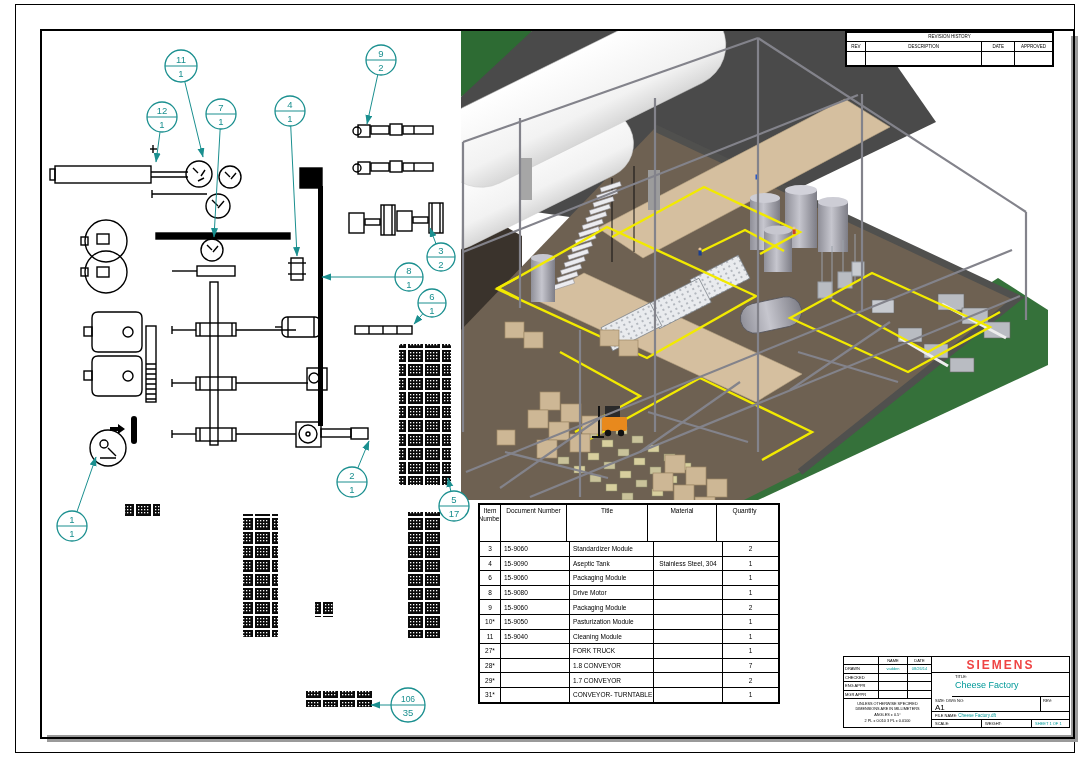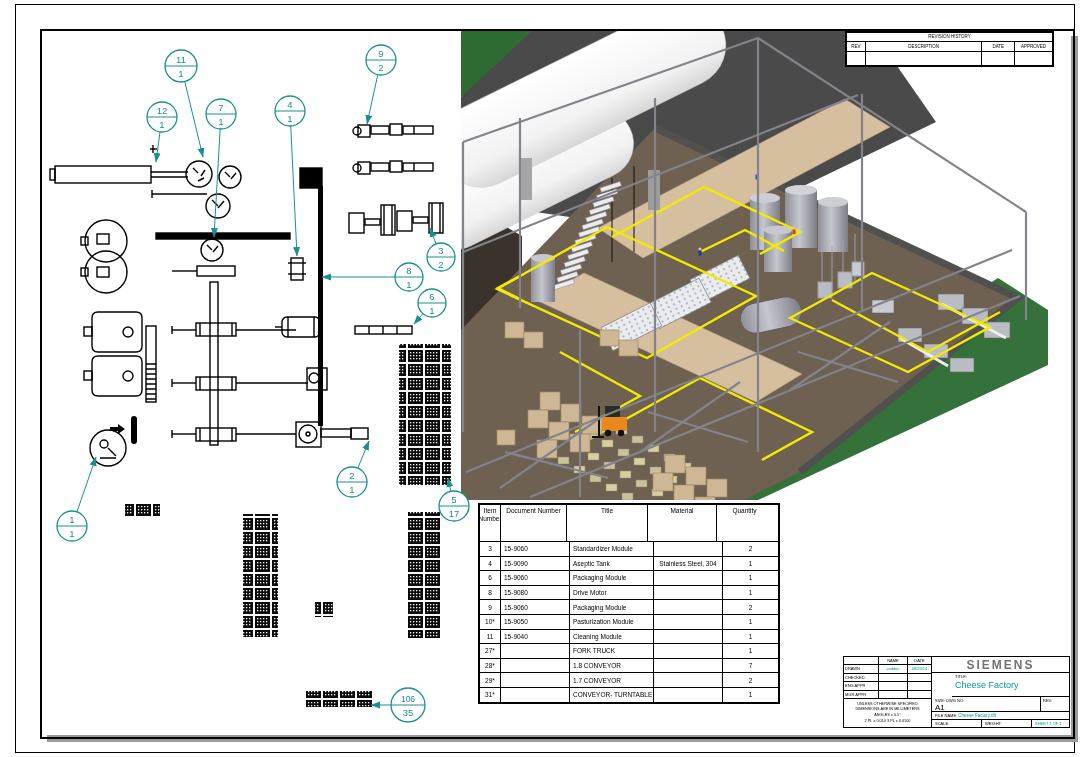--- a/index.html
+++ b/index.html
@@ -38,21 +38,21 @@
   .tb-left{width:87px;border-right:1px solid #000;display:flex;flex-direction:column;}
   .tb-grid{display:flex;flex-direction:column;}
   .tb-r{display:flex;border-bottom:1px solid #000;height:7.4px;line-height:7.4px;}
   .tb-c1{width:33px;border-right:1px solid #000;padding-left:1px;overflow:hidden;}
   .tb-c2{width:28px;border-right:1px solid #000;text-align:center;overflow:hidden;}
   .tb-c3{flex:1;text-align:center;overflow:hidden;}
   .tol{flex:1;display:flex;flex-direction:column;justify-content:center;text-align:center;
        font-size:3.8px;line-height:1.5;}
   .tb-right{flex:1;display:flex;flex-direction:column;}
   .siemens{height:15px;border-bottom:1px solid #000;display:flex;align-items:center;justify-content:center;
-           color:#737373;font-weight:bold;font-size:12px;letter-spacing:2px;}
+           color:#ef4444;font-weight:bold;font-size:12px;letter-spacing:2px;}
   .titlerow{height:22px;border-bottom:1px solid #000;padding:1px 0 0 3px;margin-left:20px;}
   .titleval{color:#009999;font-size:9px;margin-top:1px;}
   .sizerow{height:14px;border-bottom:1px solid #000;display:flex;gap:28px;}
   .sizeleft{flex:1;padding:1px 0 0 3px;}
   .sizeval{font-size:8px;margin-top:0;}
   .revcell{width:26px;border-left:1px solid #000;padding:1px 0 0 2px;}
   .filerow{height:7px;border-bottom:1px solid #000;line-height:7px;padding-left:3px;white-space:nowrap;overflow:hidden;}
   .fileval{color:#009999;font-size:4.5px;}
   .botrow{display:flex;flex:1;}
   .botrow .bc{border-right:1px solid #000;padding:1px 0 0 3px;}

